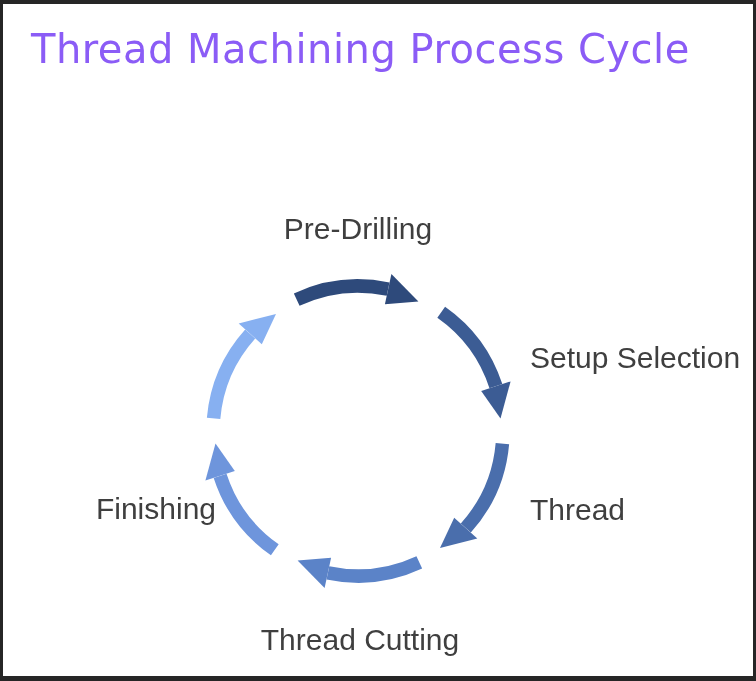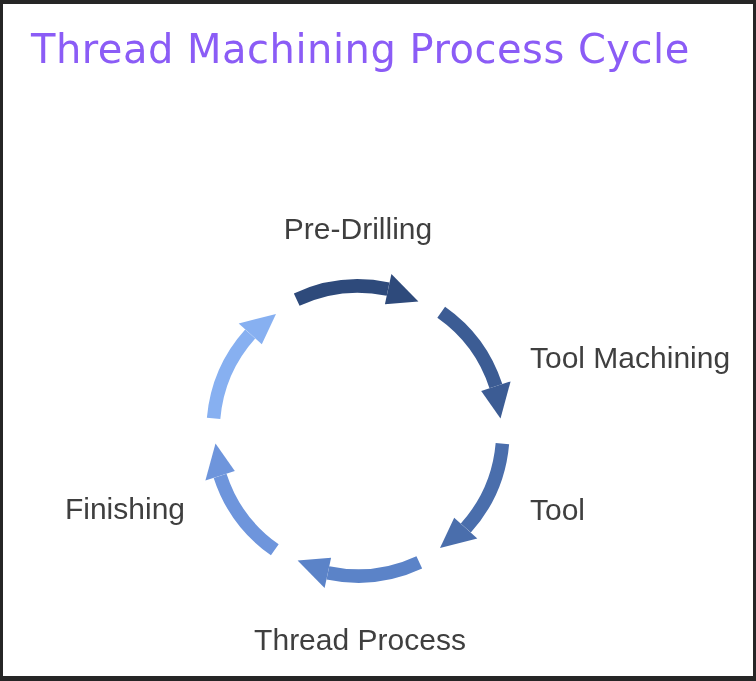--- a/index.html
+++ b/index.html
@@ -33,21 +33,21 @@
     position:absolute;
     font-family:"Liberation Sans", sans-serif;
     font-size:30px;
     color:#3f3f3f;
     white-space:nowrap;
   }
   .sl0{left:355px;top:225px;transform:translate(-50%,-50%);}
   .sl1{left:527px;top:354px;transform:translateY(-50%);}
   .sl2{left:527px;top:506px;transform:translateY(-50%);}
   .sl3{left:357px;top:636px;transform:translate(-50%,-50%);}
-  .sl4{right:568px;top:505px;transform:translateY(-50%);}
+  .sl4{right:537px;top:505px;transform:translateY(-50%);}
   .sl5{right:563px;top:353px;transform:translateY(-50%);}
 </style>
 </head>
 <body>
 
 <div class="frame" style="background: rgb(255, 255, 255); border-color: rgb(38, 38, 38);">
 
   <div class="title" style="color: #8b5cf6;">Thread Machining Process Cycle</div>
 
   <svg id="cycle-svg" class="diagram-svg" viewBox="0 0 750 672">
@@ -59,18 +59,18 @@
       <polygon points="451.2,513.7 474.3,534.4 437.0,544.1" fill="#4A6EAC"></polygon>
       <path d="M 416.3 558.4 A 145 145 0 0 1 324.9 568.8" fill="none" stroke="#5B83C8" stroke-width="13.5"></path>
       <polygon points="328.1,553.7 321.6,584.0 294.6,556.6" fill="#5B83C8"></polygon>
       <path d="M 271.8 545.8 A 145 145 0 0 1 217.1 471.8" fill="none" stroke="#6E95DC" stroke-width="13.5"></path>
       <polygon points="231.8,467.0 202.4,476.6 212.5,439.5" fill="#6E95DC"></polygon>
       <path d="M 210.6 414.4 A 145 145 0 0 1 247.2 330.0" fill="none" stroke="#87B0F1" stroke-width="13.5"></path>
       <polygon points="258.8,340.3 235.7,319.6 273.0,309.9" fill="#87B0F1"></polygon>
     </svg>
 
   <div class="step-label sl0" style="color: rgb(63, 63, 63);">Pre-Drilling</div>
-  <div class="step-label sl1" style="color: rgb(63, 63, 63);">Tool Machining</div>
-  <div class="step-label sl2" style="color: rgb(63, 63, 63);">Tool</div>
-  <div class="step-label sl3" style="color: rgb(63, 63, 63);">Thread Process</div>
+  <div class="step-label sl1" style="color: rgb(63, 63, 63);">Setup Selection</div>
+  <div class="step-label sl2" style="color: rgb(63, 63, 63);">Thread</div>
+  <div class="step-label sl3" style="color: rgb(63, 63, 63);">Thread Cutting</div>
   <div class="step-label sl4" style="color: rgb(63, 63, 63);">Finishing</div>
 
 </div>
 
 </body></html>

